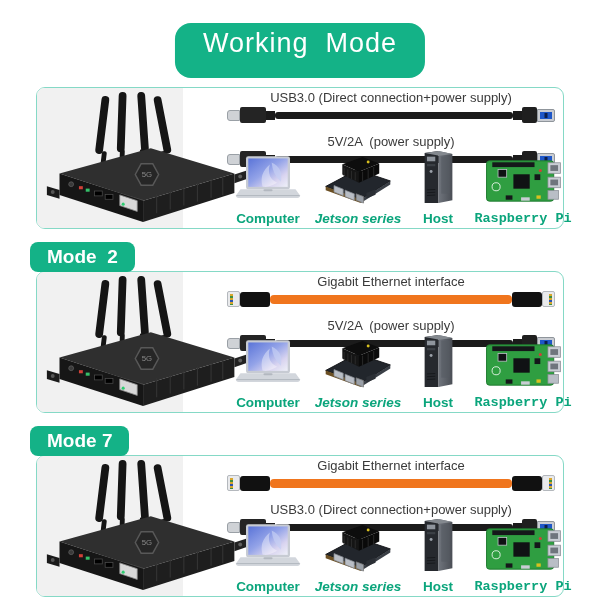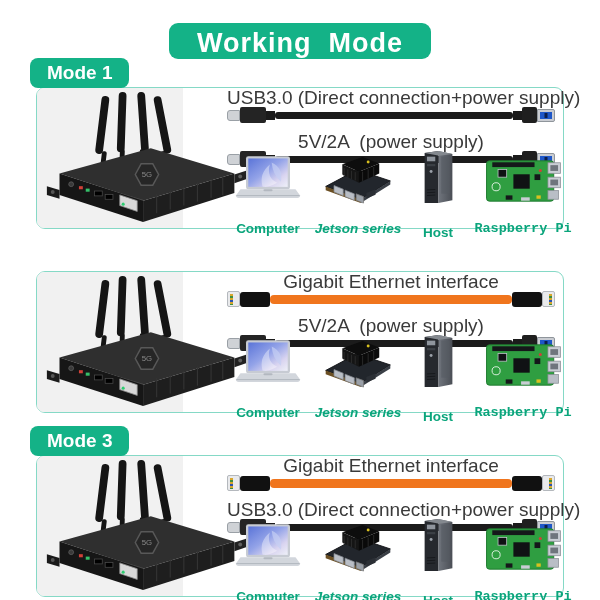--- a/index.html
+++ b/index.html
@@ -1,22 +1,22 @@
 <!DOCTYPE html>
 <html><head>
 <meta charset="utf-8">
 <style>
   * { margin:0; padding:0; box-sizing:border-box; }
   body { font-family:"Liberation Sans", sans-serif; background:#fff; }
   .canvas { position:relative; width:600px; height:600px; background:#fff; overflow:hidden; }
 
   .title-badge {
     position:absolute; left:50%; top:23px; transform:translateX(-50%);
-    background:#14b287; color:#fff; font-size:27px; font-weight:700;
-    line-height:40px; height:36px; padding:0 28px; border-radius:9px;
+    background:#14b287; color:#fff; font-size:27px; font-weight:400;
+    line-height:40px; height:55px; padding:0 28px; border-radius:16px;
     white-space:pre; letter-spacing:1px;
   }
   .mode-badge {
     position:absolute; left:30px; background:#14b287; color:#fff;
     font-size:19px; font-weight:600; line-height:30px; height:30px;
     padding:0 17px; border-radius:8px; white-space:pre; z-index:3;
   }
   .mode-box {
     position:absolute; left:36px; width:528px; height:142px;
     border:1.5px solid #85d9c6; border-radius:9px; background:#fff;
@@ -25,21 +25,21 @@
     position:absolute; left:0; top:0; bottom:0; width:146px;
     background:#f1f1f1; border-radius:7px 0 0 7px;
   }
   .router { position:absolute; left:2px; top:2px; width:212px; height:136px; z-index:2; }
 
   .cables { position:absolute; left:190px; right:8px; top:2px; height:66px; }
   .cable { position:absolute; left:0; right:0; }
   .cable.c1 { top:0; }
   .cable.c2 { top:44px; }
   .cable-label {
-    text-align:center; font-size:19px; color:#3a3a3a; height:16px;
+    text-align:center; font-size:13px; color:#3a3a3a; height:16px;
     line-height:16px; white-space:pre;
   }
   .cable-line { display:flex; align-items:center; height:18px; }
 
   
   .wire { flex:1; height:7px; background:#1b1b1b; border-radius:3px; }
   .wire.orange { height:9px; background:#f0751d; border-radius:4px; }
   .usbc-tip  { width:13px; height:11px; background:#cfd2d6; border:1px solid #9aa0a6; border-radius:3px 0 0 3px; }
   .usbc-body { width:26px; height:16px; background:#242424; border-radius:2px; }
   .usbc-neck { width:9px; height:9px; background:#1b1b1b; }
@@ -55,22 +55,22 @@
 
   
   .rj45 { width:13px; height:16px; background:#e9eaec; border:1px solid #b4b8bd; border-radius:2px; position:relative; }
   .rj45::before { content:""; position:absolute; left:1.5px; top:2px; width:3px; height:11px;
     background:repeating-linear-gradient(#d8a62c 0 2px,#3f8f3f 2px 4px,#d8a62c 4px 6px,#2c52b0 6px 8px); }
   .rj45-boot { width:30px; height:15px; background:#111; border-radius:3px; }
   .flip { transform:scaleX(-1); }
 
   .devices { position:absolute; left:186px; top:60px; height:57px; display:flex; align-items:flex-end; z-index:1; }
   .device-cell { display:flex; justify-content:center; align-items:flex-end; }
-  .dc1 { width:90px; } .dc2 { width:90px;font-style:italic; } .dc3 { width:70px;margin-top:8px; } .dc4 { width:100px;font-family:Liberation Mono, monospace; }
-  .device-labels { position:absolute; left:186px; top:129px; display:flex;text-align:center; }
+  .dc1 { width:90px; } .dc2 { width:90px;font-style:italic; } .dc3 { width:70px; } .dc4 { width:100px;font-family:Liberation Mono, monospace; }
+  .device-labels { position:absolute; left:186px; top:123px; display:flex;text-align:center; }
   .device-labels .device-cell { font-size:13.5px; font-weight:bold; color:#0ba57c; align-items:center; }
 
   svg.defs { position:absolute; width:0; height:0; }
 </style>
 </head>
 <body>
 
 <svg class="defs" aria-hidden="true">
   <defs>
     <linearGradient id="lapgrad" x1="0" y1="0" x2="1" y2="1">
@@ -187,21 +187,20 @@
       <circle cx="58" cy="14" r="1.6" fill="#d04038"></circle>
       <rect x="52" y="18" width="6" height="6" fill="#14171a"></rect>
     </symbol>
   </defs>
 </svg>
 
 <div class="canvas">
 
   <div class="title-badge">Working  Mode</div>
 
-  <div class="mode-badge" style="top:58px;">Mode 1</div>
   <div class="mode-box" style="top:87px;">
     <div class="gray-panel"></div>
     <svg class="router">
         <use href="#sym-router"></use>
       </svg>
     <div class="cables">
       <div class="cable c1">
         <div class="cable-label">USB3.0 (Direct connection+power supply)</div>
         <div class="cable-line">
           <span class="usbc-tip"></span>
@@ -253,20 +252,21 @@
         </div>
     </div>
     <div class="device-labels">
       <div class="device-cell dc1">Computer</div>
       <div class="device-cell dc2">Jetson series</div>
       <div class="device-cell dc3">Host</div>
       <div class="device-cell dc4">Raspberry Pi</div>
     </div>
   </div>
 
+  <div class="mode-badge" style="top:242px;">Mode  2</div>
   <div class="mode-box" style="top:271px;">
     <div class="gray-panel"></div>
     <svg class="router">
         <use href="#sym-router"></use>
       </svg>
     <div class="cables">
       <div class="cable c1">
         <div class="cable-label">Gigabit Ethernet interface</div>
         <div class="cable-line">
           <span class="rj45"></span>
@@ -314,21 +314,21 @@
         </div>
     </div>
     <div class="device-labels">
       <div class="device-cell dc1">Computer</div>
       <div class="device-cell dc2">Jetson series</div>
       <div class="device-cell dc3">Host</div>
       <div class="device-cell dc4">Raspberry Pi</div>
     </div>
   </div>
 
-  <div class="mode-badge" style="top:426px;">Mode 3</div>
+  <div class="mode-badge" style="top:426px;">Mode 7</div>
   <div class="mode-box" style="top:455px;">
     <div class="gray-panel"></div>
     <svg class="router">
         <use href="#sym-router"></use>
       </svg>
     <div class="cables">
       <div class="cable c1">
         <div class="cable-label">Gigabit Ethernet interface</div>
         <div class="cable-line">
           <span class="rj45"></span>

